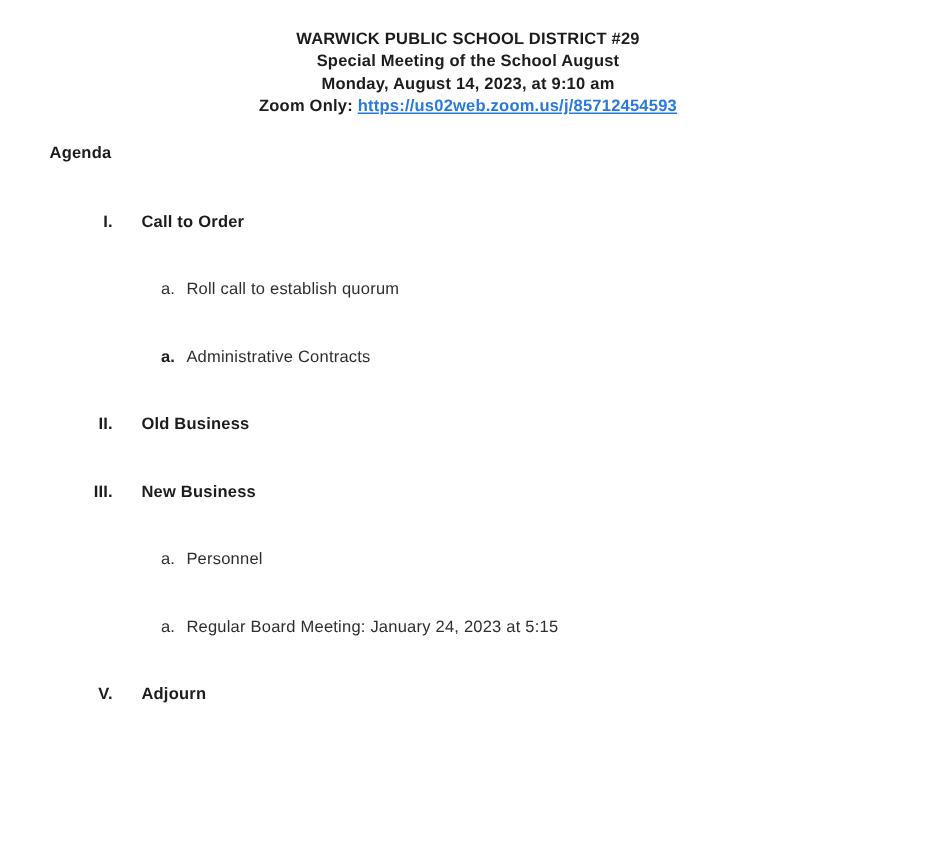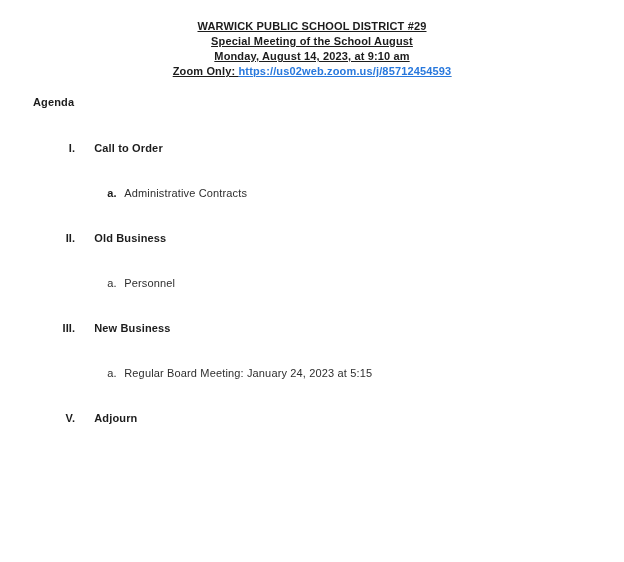--- a/index.html
+++ b/index.html
@@ -18,21 +18,20 @@
     color: #1c1c1c;
     font-weight: bold;
     letter-spacing: 0.15px;
     box-sizing: border-box;
     padding: 19px 30px 0 33px;
     overflow: hidden;
   }
   .header {
     text-align: center;
     margin-right: 3px;
-    text-decoration: underline;
   }
   .h-line { white-space: pre-wrap; }
   .link {
     color: #2878dd;
     text-decoration: underline;
     cursor: pointer;
   }
   .agenda-title {
     margin-top: 16px;
   }
@@ -74,33 +73,36 @@
     <div class="h-line"><span>Zoom Only: </span><a class="link">https://us02web.zoom.us/j/85712454593</a></div>
   </div>
 
   <div class="agenda-title">Agenda</div>
 
   <div class="list">
 
     <div class="row main-row">
       <span class="numeral">I.</span><span>Call to Order</span>
     </div>
+    <div class="row sub-row">
+      <span class="marker">a.</span><span class="sub-text">Roll call to establish quorum</span>
+    </div>
 
     <div class="row sub-row">
       <span class="marker bold">a.</span><span class="sub-text">Administrative Contracts</span>
     </div>
     <div class="row main-row">
       <span class="numeral">II.</span><span>Old Business</span>
     </div>
 
+    <div class="row main-row">
+      <span class="numeral">III.</span><span>New Business</span>
+    </div>
     <div class="row sub-row">
       <span class="marker">a.</span><span class="sub-text">Personnel</span>
-    </div>
-    <div class="row main-row">
-      <span class="numeral">III.</span><span>New Business</span>
     </div>
 
     <div class="row sub-row">
       <span class="marker">a.</span><span class="sub-text">Regular Board Meeting: January 24, 2023 at 5:15</span>
     </div>
 
     <div class="row main-row">
       <span class="numeral">V.</span><span>Adjourn</span>
     </div>
 

